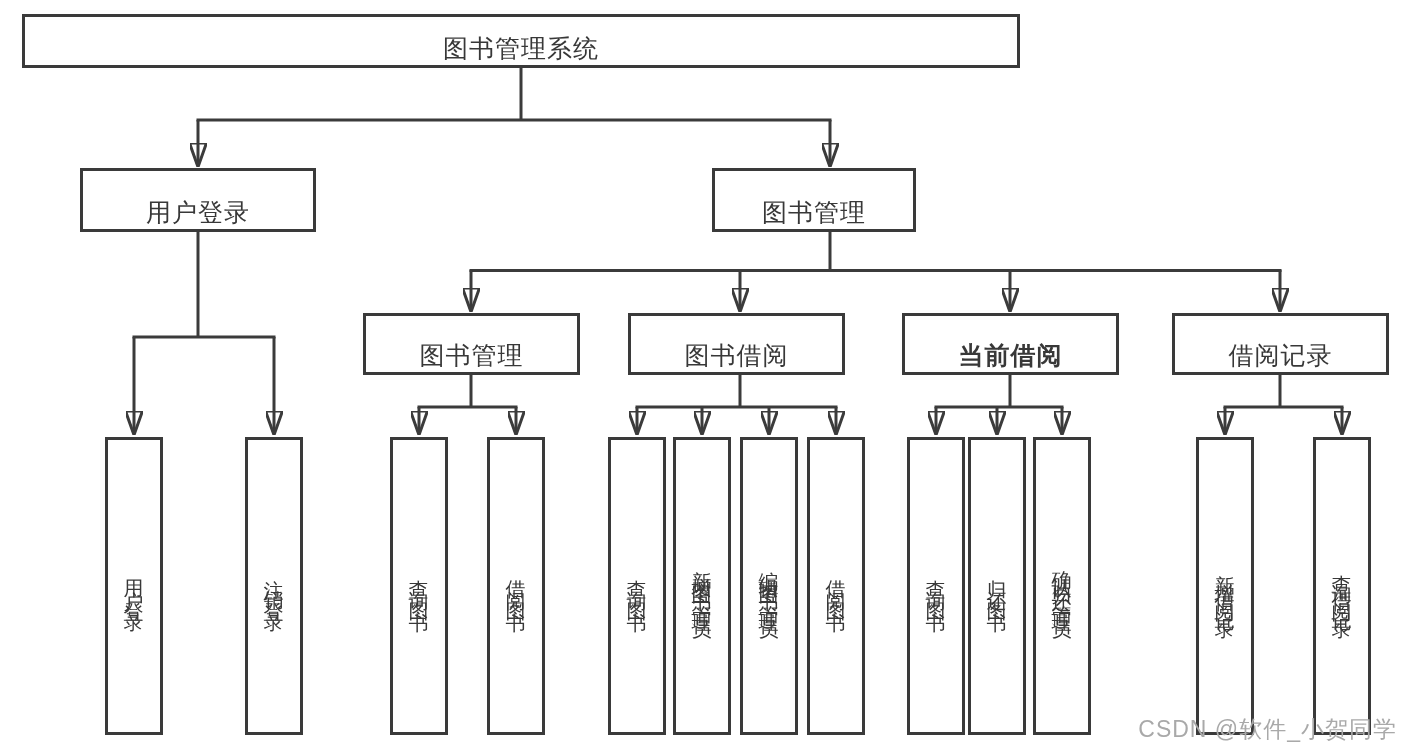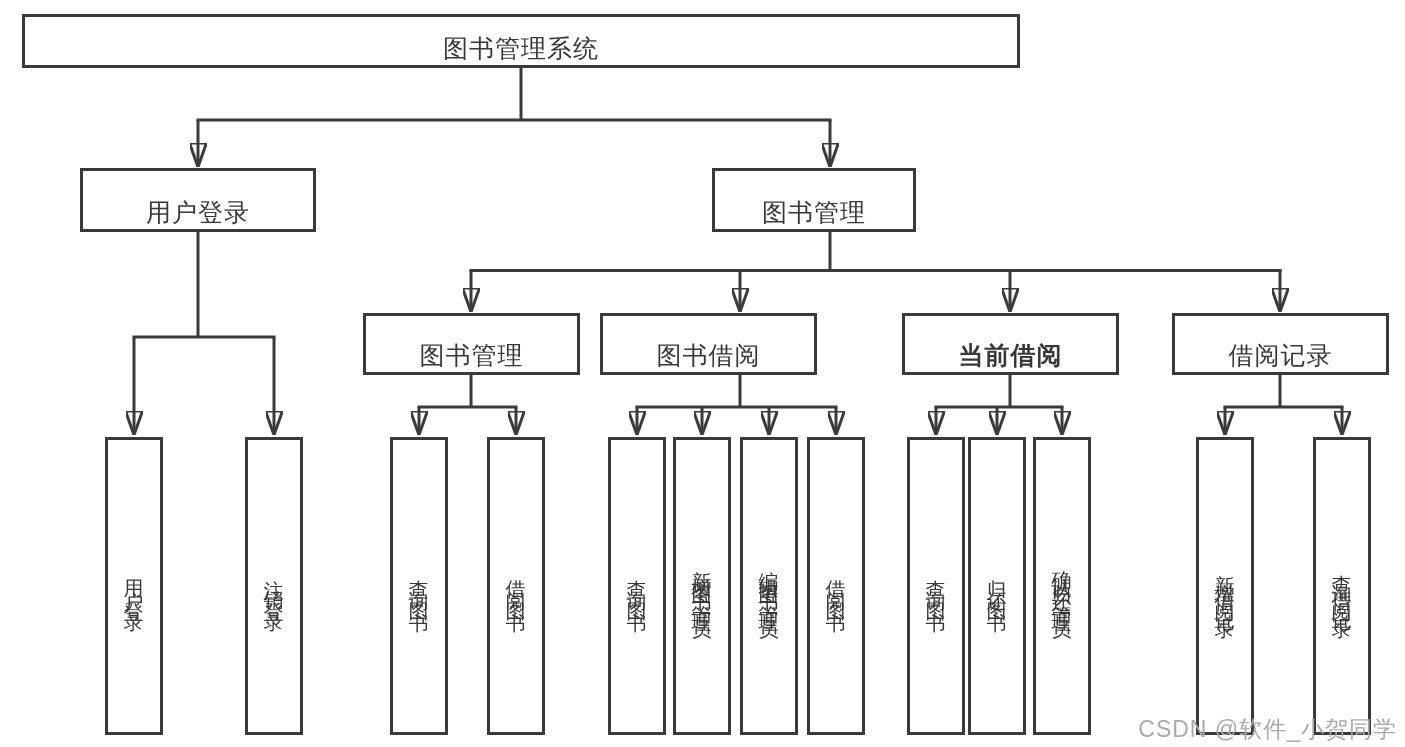--- a/index.html
+++ b/index.html
@@ -32,21 +32,21 @@
     justify-content: center;
     color: #383838;
     z-index: 2;
   }
   .hnode { font-size: 25px; letter-spacing: 1px; align-items: flex-end; }
   .root  { left: 22px;   top: 14px;  width: 998px; height: 54px; }
   .l2-a  { left: 80px;   top: 168px; width: 236px; height: 64px; }
   .l2-b  { left: 712px;  top: 168px; width: 204px; height: 64px; }
   .l3    { top: 313px; width: 217px; height: 62px; }
   .l3-a  { left: 363px; }
-  .l3-b  { left: 600px; }
+  .l3-b  { left: 628px; }
   .l3-c  { left: 902px; font-weight: bold; }
   .l3-d  { left: 1172px; }
   .leaf {
     top: 437px;
     width: 58px;
     height: 298px;
     font-size: 20px;
   }
   .leaf .vtext {
     writing-mode: vertical-rl;

